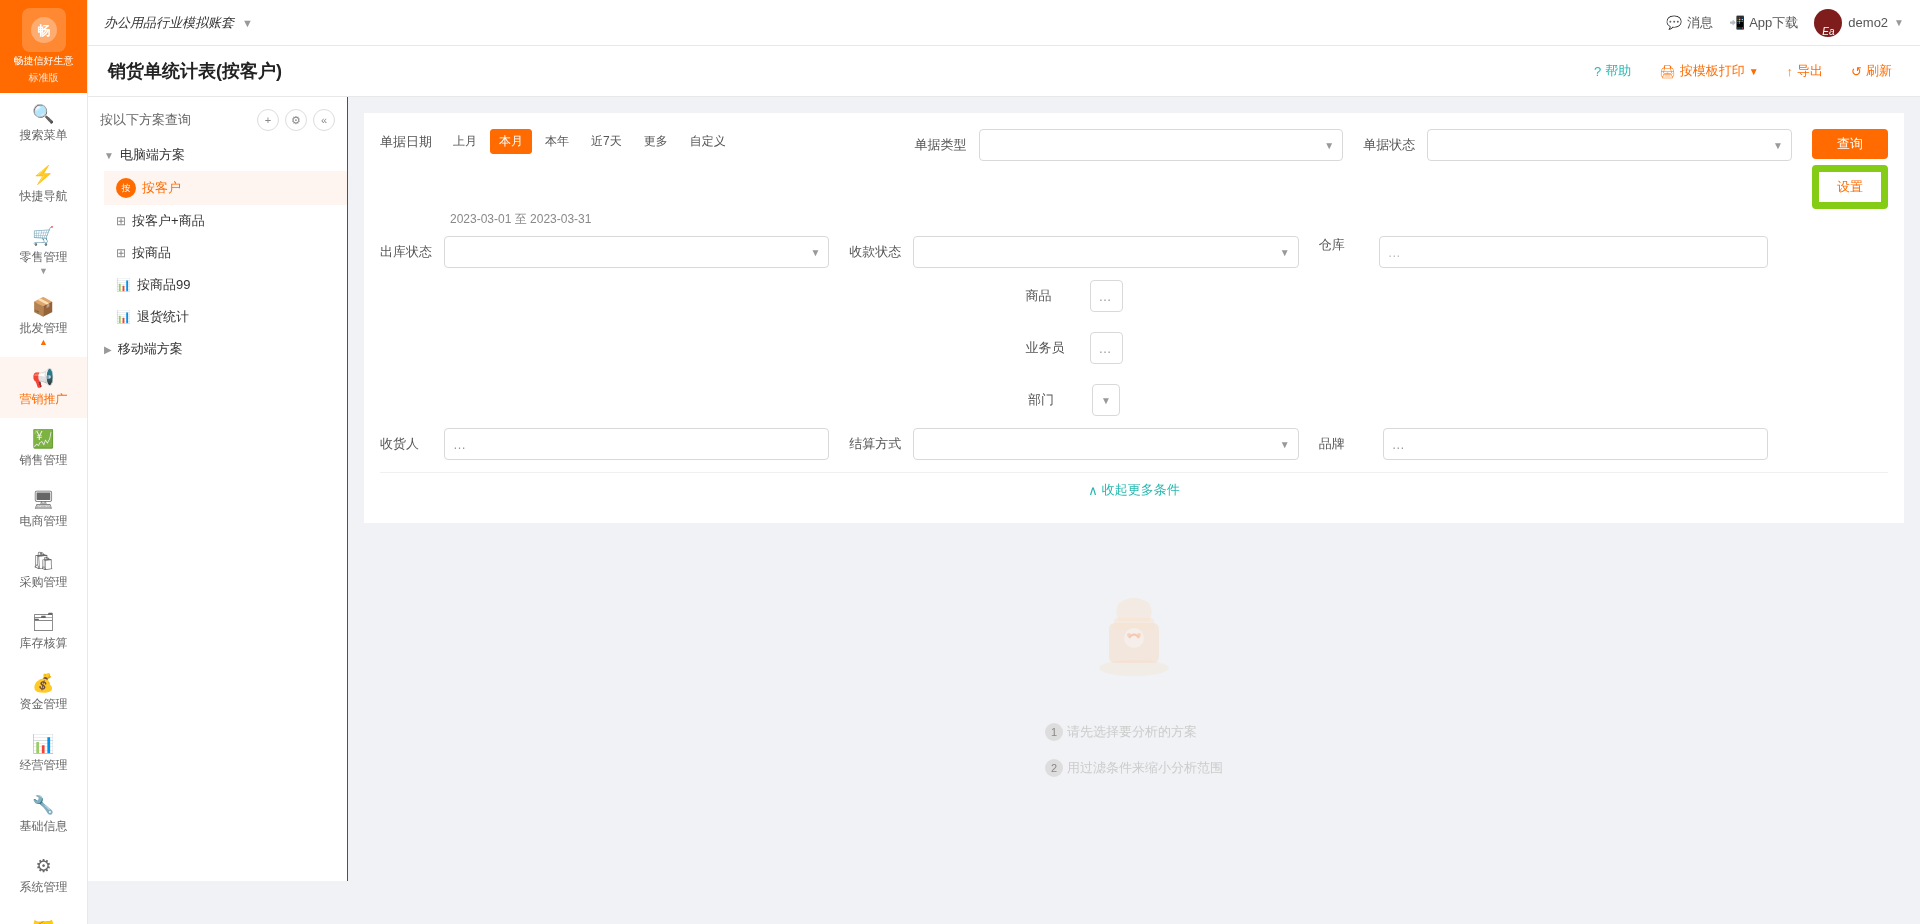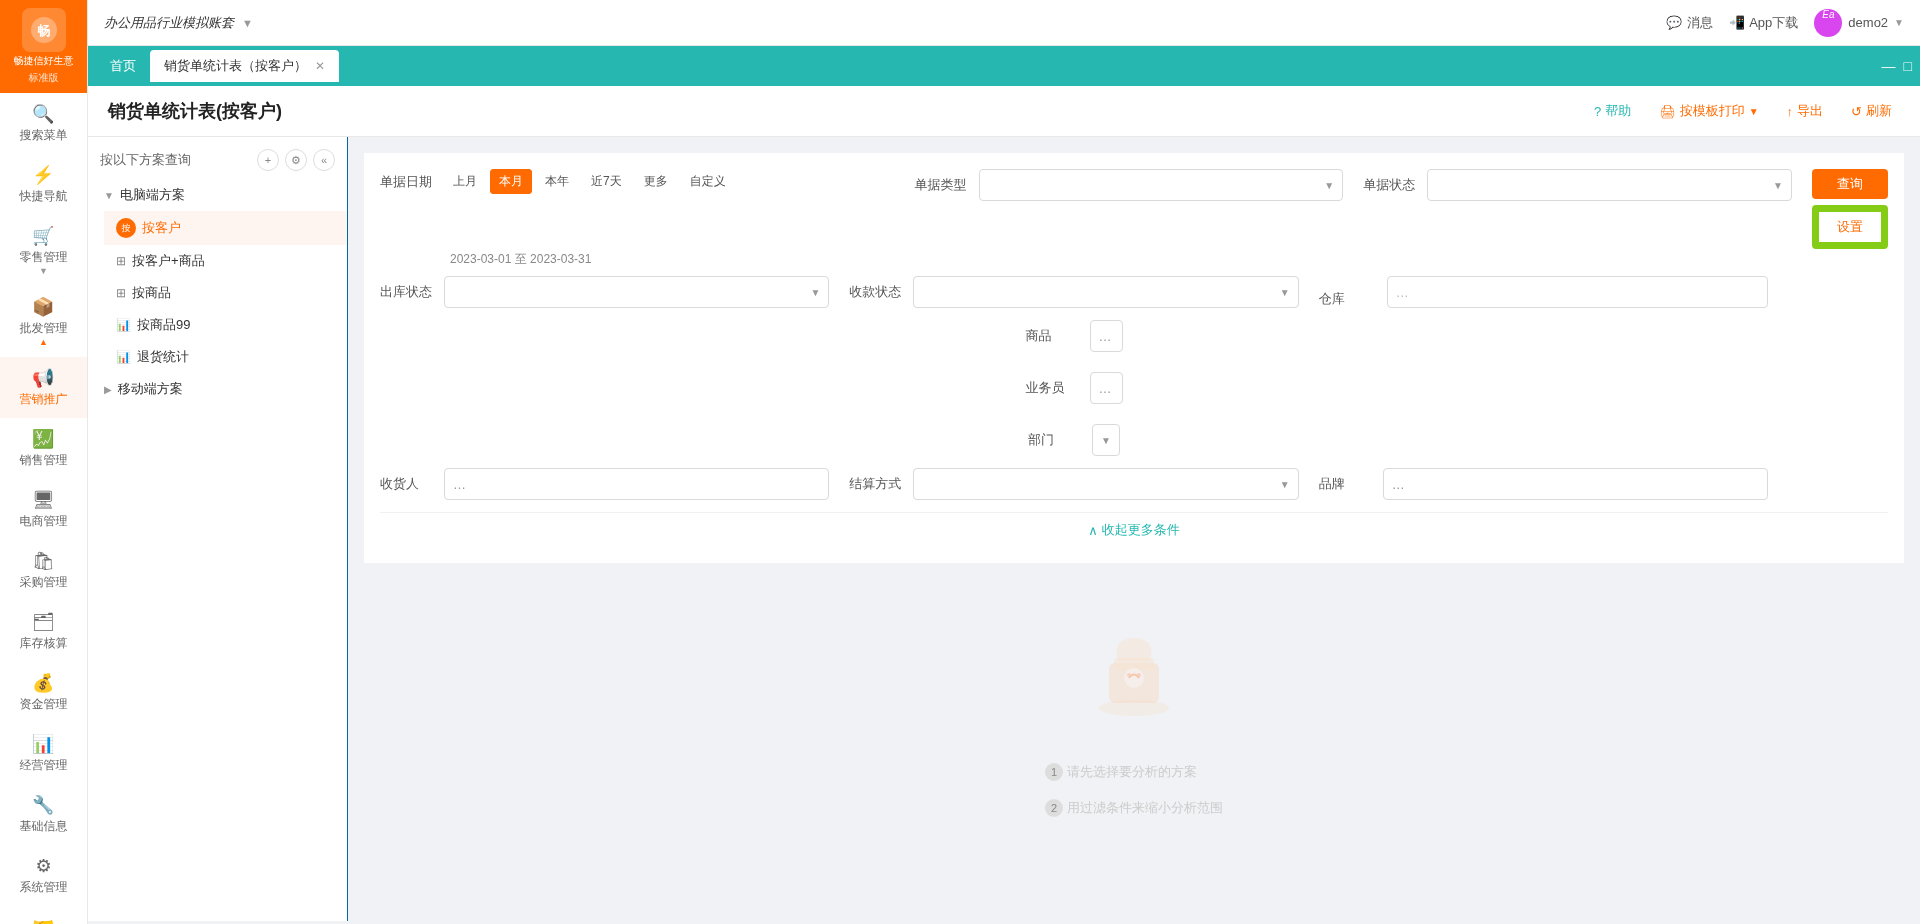--- a/index.html
+++ b/index.html
@@ -17,21 +17,21 @@
 
     
     .main-area { flex: 1; display: flex; flex-direction: column; overflow: hidden; }
 
     
     .top-header { height: 46px; background: #fff; display: flex; align-items: center; justify-content: space-between; padding: 0 16px; border-bottom: 1px solid #e8e8e8; }
     .header-left { display: flex; align-items: center; gap: 8px; font-size: 13px; color: #333; font-style: italic; }
     .header-left .dropdown-icon { color: #999; font-size: 11px; }
     .header-right { display: flex; align-items: center; gap: 16px; }
     .header-action { display: flex; align-items: center; gap: 4px; cursor: pointer; color: #555; font-size: 13px; }
-    .user-avatar { width: 28px; height: 28px; border-radius: 50%; background: #d946ef; display: flex; align-items: flex-start; justify-content: center; color: #fff; font-size: 11px; overflow: hidden; font-style: italic; }
+    .user-avatar { width: 28px; height: 28px; border-radius: 50%; background: #7f1d1d; display: flex; align-items: flex-end; justify-content: center; color: #fff; font-size: 11px; overflow: hidden; font-style: italic; }
 
     
     .tab-bar { height: 40px; background: #26b8b0; display: flex; align-items: center; padding: 0 8px; gap: 0; }
     .tab { height: 32px; padding: 0 14px; border-radius: 4px 4px 0 0; display: flex; align-items: center; gap: 8px; cursor: pointer; font-size: 13px; color: rgba(255,255,255,0.8); }
     .tab.active { background: #fff; color: #333; border-radius: 4px 4px 0 0; }
     .tab.home { color: #fff; background: transparent; }
     .tab-close { color: #999; font-size: 12px; cursor: pointer; }
     .tab-bar-right { margin-left: auto; display: flex; gap: 8px; }
     .tab-bar-btn { color: rgba(255,255,255,0.9); font-size: 14px; cursor: pointer; background: none; border: none; }
 
@@ -189,33 +189,20 @@
       <div class="header-action" style="gap:6px;">
         <div class="user-avatar">
           <span style="font-size:10px;">Ea</span>
         </div>
         <span>demo2</span>
         <span style="font-size:10px;color:#999;">▼</span>
       </div>
     </div>
   </div>
 
-  <div class="tab-bar">
-    <div class="tab home">
-      <span>首页</span>
-    </div>
-    <div class="tab active">
-      <span>销货单统计表（按客户）</span>
-      <span class="tab-close">✕</span>
-    </div>
-    <div class="tab-bar-right">
-      <button class="tab-bar-btn">—</button>
-      <button class="tab-bar-btn">□</button>
-    </div>
-  </div>
 
   <div class="page-content">
     <div class="inner-page">
 
       <div class="page-header">
         <div class="page-title">销货单统计表(按客户)</div>
         <div class="page-header-actions">
           <div class="page-action-btn">
             <span style="color:#26b8b0;">?</span>
             <span style="color:#26b8b0;">帮助</span>
@@ -334,21 +321,21 @@
                   <span class="arrow">▼</span>
                 </div>
               </div>
               <div style="display:flex;align-items:center;gap:8px;flex:1;">
                 <span class="filter-label">收款状态</span>
                 <div class="filter-control" style="flex:1;">
                   <span class="placeholder"></span>
                   <span class="arrow">▼</span>
                 </div>
               </div>
-              <div style="display:flex;align-items:flex-end;gap:12px;flex:1;">
+              <div style="display:flex;align-items:flex-start;gap:4px;flex:1;">
                 <span class="filter-label">仓库</span>
                 <div class="filter-control" style="flex:1;">
                   <span class="placeholder">…</span>
                 </div>
               </div>
             </div>
 
             <div style="display:flex;gap:20px;margin-bottom:12px;align-items:center;margin-right:120px;flex-direction:column;">
               <div style="display:flex;align-items:center;gap:8px;flex:1;">
                 <span class="filter-label">商品</span>

